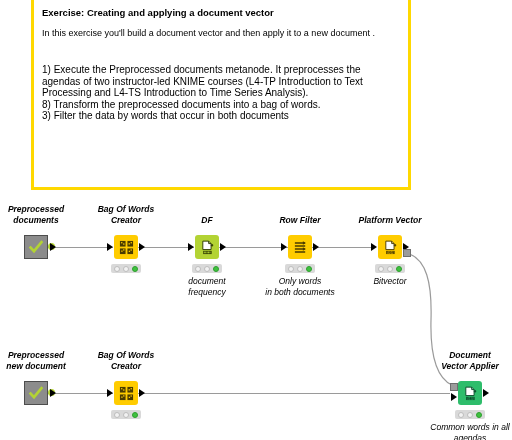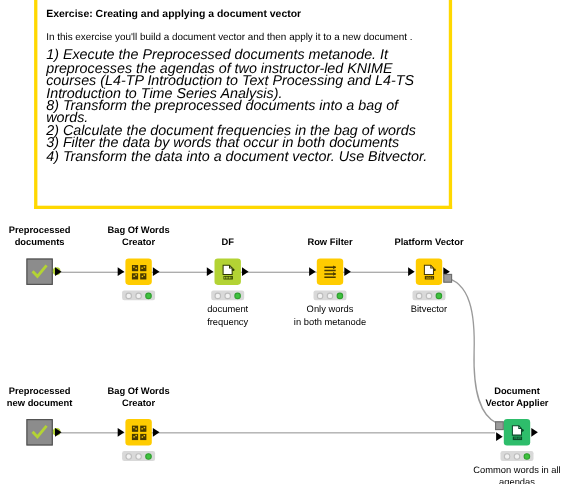--- a/index.html
+++ b/index.html
@@ -32,35 +32,34 @@
     font-size: 9.5px;
     font-weight: bold;
     color: #000;
     line-height: 13px;
     margin-bottom: 9px;
   }
   #annotation .para {
     font-size: 9px;
     color: #000;
     line-height: 11.4px;
-    margin-bottom: 5px;
+    margin-bottom: 25px;
   }
   #annotation .steps {
-    font-size: 13px;
+    font-size: 10px;
     color: #000;
     line-height: 11.4px;
-    font-style: italic;
   }
   #annotation .steps div { white-space: normal; }
 
   
   #canvas {
     position: absolute;
     left: 0; top: 190px;
-    width: 512px; height: 250px;
+    width: 512px; height: 250px; font-style: italic;
   }
 
   .node {
     position: absolute;
     width: 0; height: 0;
   }
 
   
   .node .ntitle {
     position: absolute;
@@ -187,23 +186,21 @@
 </style>
 </head>
 <body>
 
 <div id="annotation">
   <div class="title">Exercise: Creating and applying a document vector</div>
   <div class="para">In this exercise you'll build a document vector and then apply it to a new document  .</div>
   <div class="steps">
     <div>1) Execute the Preprocessed documents  metanode. It preprocesses the agendas of two instructor-led KNIME courses (L4-TP Introduction to Text Processing and L4-TS Introduction to Time Series Analysis).</div>
     <div>8) Transform the preprocessed documents into a bag of words.</div>
-    <div>2) Calculate the document frequencies in the bag of words</div>
     <div>3) Filter the data by words that occur in both documents</div>
-    <div>4) Transform the data into a document vector. Use Bitvector.</div>
   </div>
 </div>
 
 <div id="canvas">
 
   <div class="wire" style="left:45px; top:57px; width:68px;"></div>
   <div class="wire" style="left:128px; top:57px; width:66px;"></div>
   <div class="wire" style="left:212px; top:57px; width:76px;"></div>
   <div class="wire" style="left:306px; top:57px; width:68px;"></div>
   <div class="wire" style="left:45px; top:203px; width:68px;"></div>
@@ -289,21 +286,21 @@
         <path d="M10.5 7.8 l3 1.8 l-3 1.8 z" fill="#4a3b00"></path>
       </svg>
     </div>
     <div class="port-out"></div>
     <div class="status">
       <i></i>
       <i></i>
       <i class="on"></i>
     </div>
     <div class="nlabel">Only words
-in both metanode</div>
+in both documents</div>
   </div>
 
   <div class="node" style="left:390px; top:57px;">
     <div class="ntitle">Platform Vector</div>
     <div class="port-in"></div>
     <div class="box yellow">
       <svg width="15" height="15" viewBox="0 0 16 16">
         <path d="M3 1.2 h6.2 l2.6 2.6 v6.4 h-8.8 z" fill="#ffffff" stroke="#4a3b00" stroke-width="1"></path>
         <path d="M9.2 1.2 v2.6 h2.6" fill="none" stroke="#4a3b00" stroke-width="1"></path>
         <path d="M11.5 5.6 h2.6 M12.9 4.3 v2.6" stroke="#4a3b00" stroke-width="1.2"></path>

